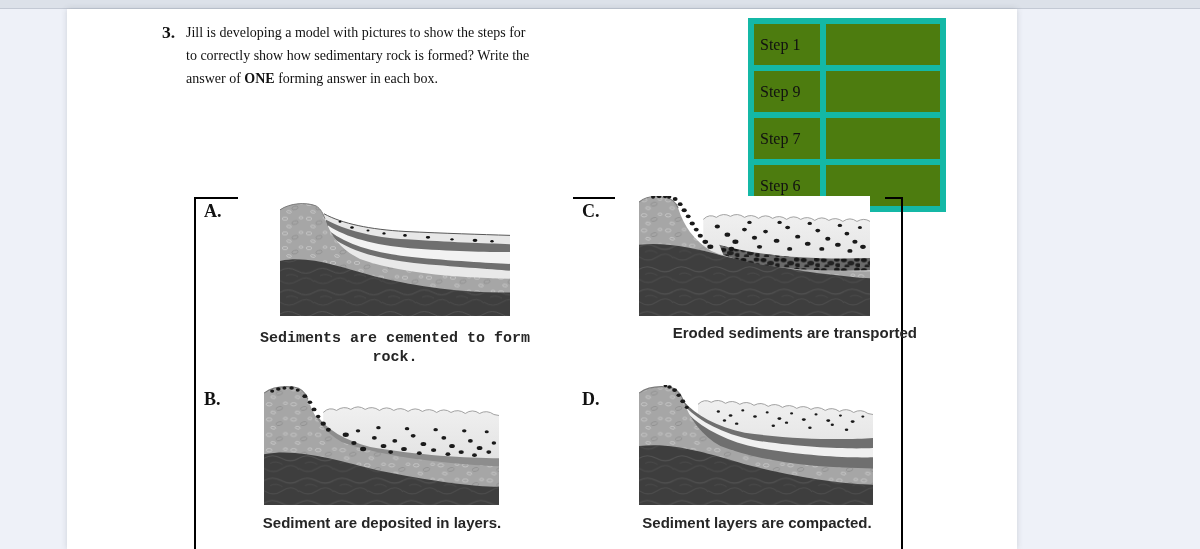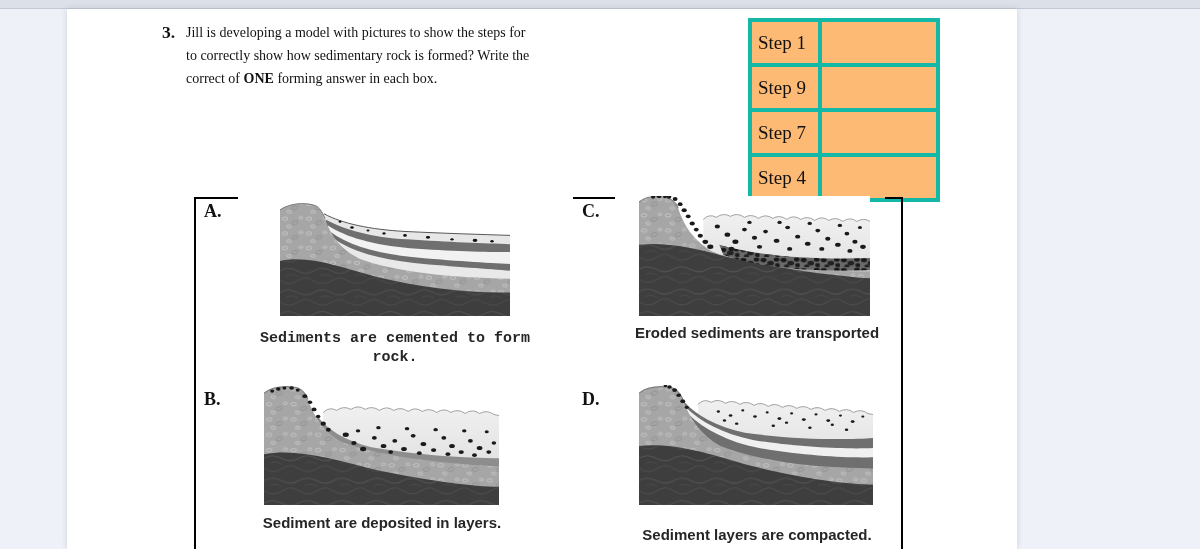--- a/index.html
+++ b/index.html
@@ -27,26 +27,26 @@
   .q-text{
     position:absolute;left:186px;top:21px;width:560px;
     font-size:14px;line-height:23.2px;white-space:nowrap;
   }
   .q-line{white-space:nowrap;}
   .steps-table{
     position:absolute;left:748px;top:18px;
     border-collapse:collapse;
   }
   .steps-table td{
-    border:4px solid #14b8a6;
+    border:6px solid #14b8a6;
     font-family:"Liberation Serif", serif;
-    font-size:19px;
+    font-size:16px;
     height:39px;
     vertical-align:middle;
-    background:#fdba74;
+    background:#4d7c0f;
   }
   .steps-table td.lbl{width:58px;padding:0 2px 0 6px;}
   .steps-table td.val{width:112px;}
   .figure-box{
     position:absolute;left:194px;top:197px;width:709px;height:360px;
     border-left:2px solid #000;border-right:2px solid #000;
     box-sizing:border-box;
   }
   .topseg{position:absolute;top:0;height:2px;background:#000;}
   .seg1{left:0;width:42px;}
@@ -72,39 +72,39 @@
 
   <div class="topbar"></div>
 
   <div class="page"></div>
 
   <div class="q-number">3.</div>
 
   <div class="q-text">
     <div class="q-line">Jill is developing a model with pictures to show the steps for</div>
     <div class="q-line">to correctly show how sedimentary rock is formed? Write the</div>
-    <div class="q-line"><span>correct of </span><b>ONE</b><span> forming answer in each box.</span></div>
+    <div class="q-line"><span>answer of </span><b>ONE</b><span> forming answer in each box.</span></div>
   </div>
 
   <table class="steps-table">
     <tbody>
         <tr>
       <td class="lbl">Step 1</td>
       <td class="val"></td>
     </tr>
     <tr>
       <td class="lbl">Step 9</td>
       <td class="val"></td>
     </tr>
     <tr>
       <td class="lbl">Step 7</td>
       <td class="val"></td>
     </tr>
     <tr>
-      <td class="lbl">Step 4</td>
+      <td class="lbl">Step 6</td>
       <td class="val"></td>
     </tr>
   </tbody>
     </table>
 
   <svg class="hidden-defs">
     <defs>
       <pattern id="pSpeckle" patternUnits="userSpaceOnUse" width="24" height="15">
         <rect width="24" height="15" fill="#a6a6a6"></rect>
         <ellipse cx="5" cy="4" rx="2.8" ry="1.6" fill="none" stroke="#c9c9c9" stroke-width="0.8"></ellipse>
@@ -270,21 +270,21 @@
             <ellipse cx="200" cy="29" rx="2.2" ry="1.6"></ellipse>
           <ellipse cx="220" cy="31" rx="2" ry="1.5"></ellipse>
             <ellipse cx="92" cy="52" rx="2.8" ry="2"></ellipse>
           <ellipse cx="120" cy="50" rx="2.6" ry="1.9"></ellipse>
             <ellipse cx="150" cy="52" rx="2.6" ry="1.9"></ellipse>
           <ellipse cx="182" cy="52" rx="2.6" ry="1.9"></ellipse>
             <ellipse cx="210" cy="54" rx="2.6" ry="1.9"></ellipse>
         </g>
       </svg>
     </div>
-    <div class="fig-caption" style="left:401px;top:126px;">
+    <div class="fig-caption" style="left:401px;top:126px;text-align:right;">
       <div>Eroded sediments are transported</div>
     </div>
 
     <div class="fig-letter" style="left:386px;top:192px;">D.</div>
     <div class="fig-img" style="left:443px;top:188px;">
       <svg viewBox="0 0 230 118" preserveAspectRatio="none" width="234" height="120">
         <rect width="230" height="118" fill="#ffffff"></rect>
         <path d="M58,19 Q64,13 71,17 Q78,13 85,18 Q92,14 99,19 Q106,15 113,20 Q120,16 127,21 Q134,17 141,22 Q148,18 155,23 Q162,19 169,24 Q176,20 183,25 Q190,21 197,26 Q204,22 211,27 Q218,23 225,28 L230,29 L230,118 L58,118 Z" fill="url(#gWater)"></path>
         <path d="M44,16 C56,30 76,41 104,47 C155,54 205,54 230,52 L230,118 L44,118 Z" fill="#6f6f6f"></path>
         <path d="M46,22 C60,36 82,48 112,54 C160,62 208,63 230,62 L230,118 L46,118 Z" fill="#f0f0f0"></path>
@@ -316,18 +316,18 @@
             <ellipse cx="96" cy="38" rx="1.7" ry="1.2"></ellipse>
           <ellipse cx="132" cy="40" rx="1.7" ry="1.2"></ellipse>
             <ellipse cx="168" cy="42" rx="1.7" ry="1.2"></ellipse>
           <ellipse cx="204" cy="44" rx="1.7" ry="1.2"></ellipse>
             <ellipse cx="84" cy="35" rx="1.6" ry="1.2"></ellipse>
           <ellipse cx="145" cy="37" rx="1.6" ry="1.2"></ellipse>
             <ellipse cx="190" cy="39" rx="1.6" ry="1.2"></ellipse>
         </g>
       </svg>
     </div>
-    <div class="fig-caption" style="left:401px;top:328px;">
+    <div class="fig-caption" style="left:401px;top:316px;">
       <div>Sediment layers are compacted.</div>
     </div>
   </div>
 
 </div>
 
 </body></html>

